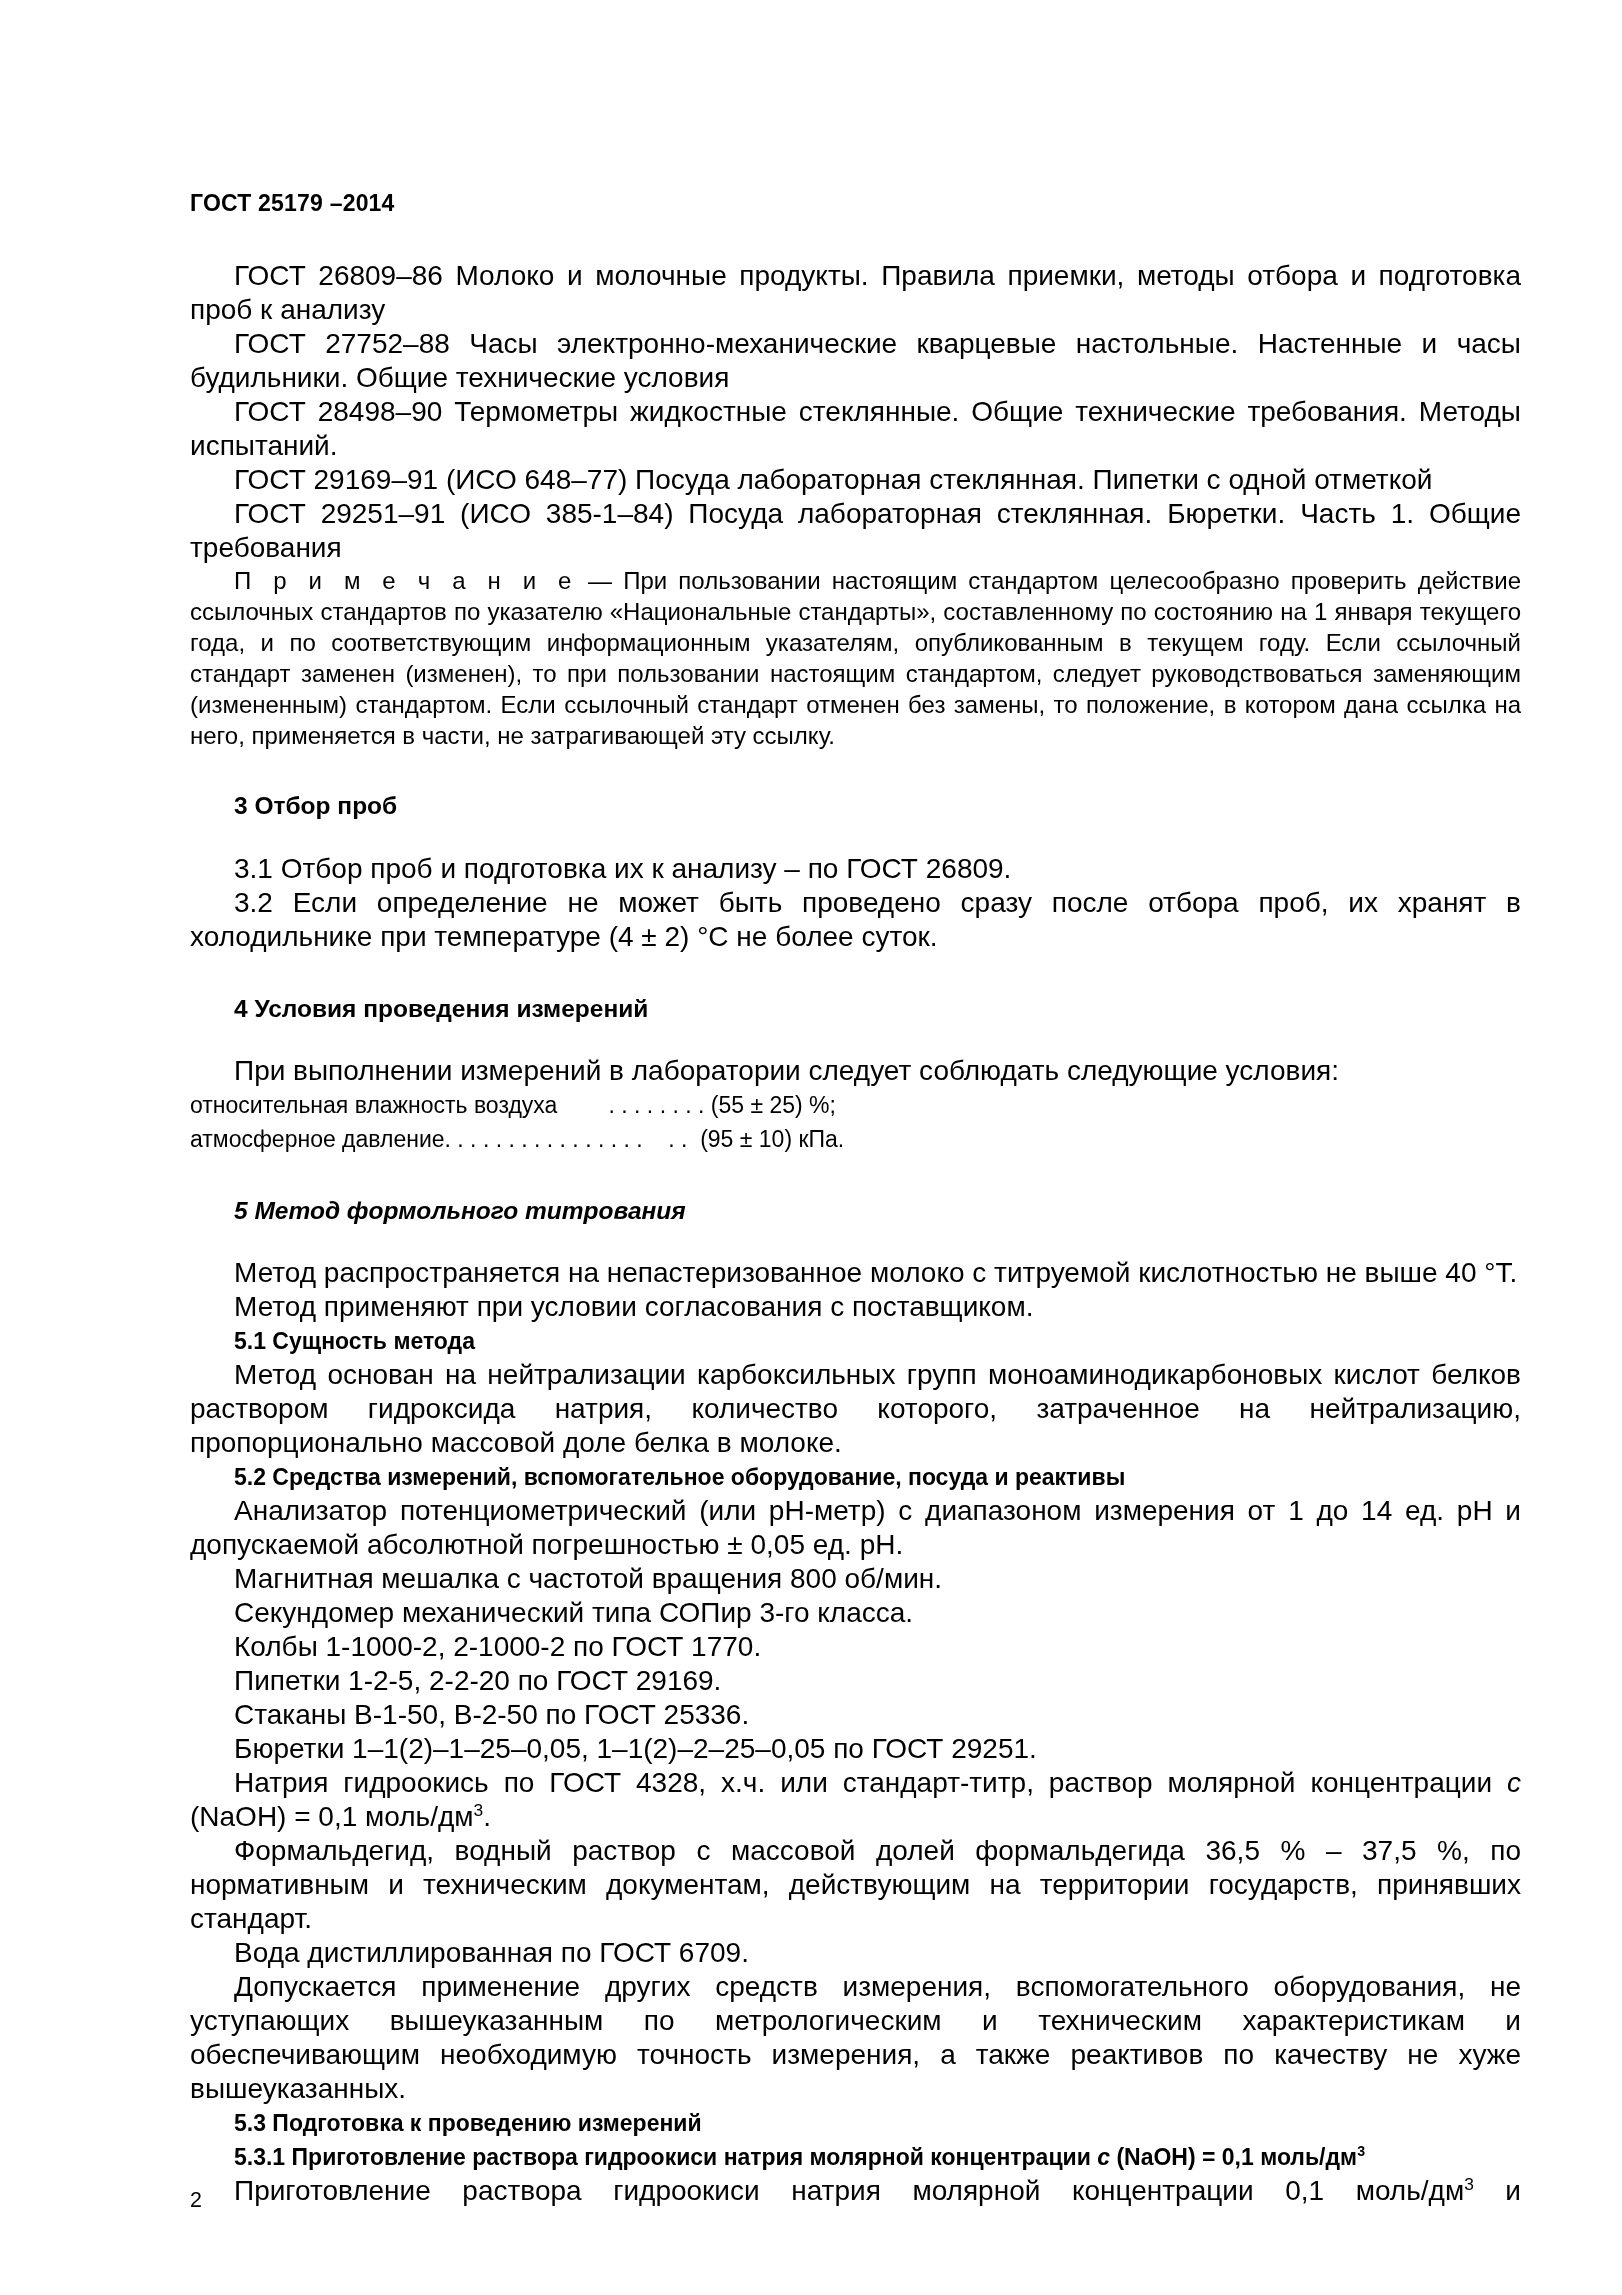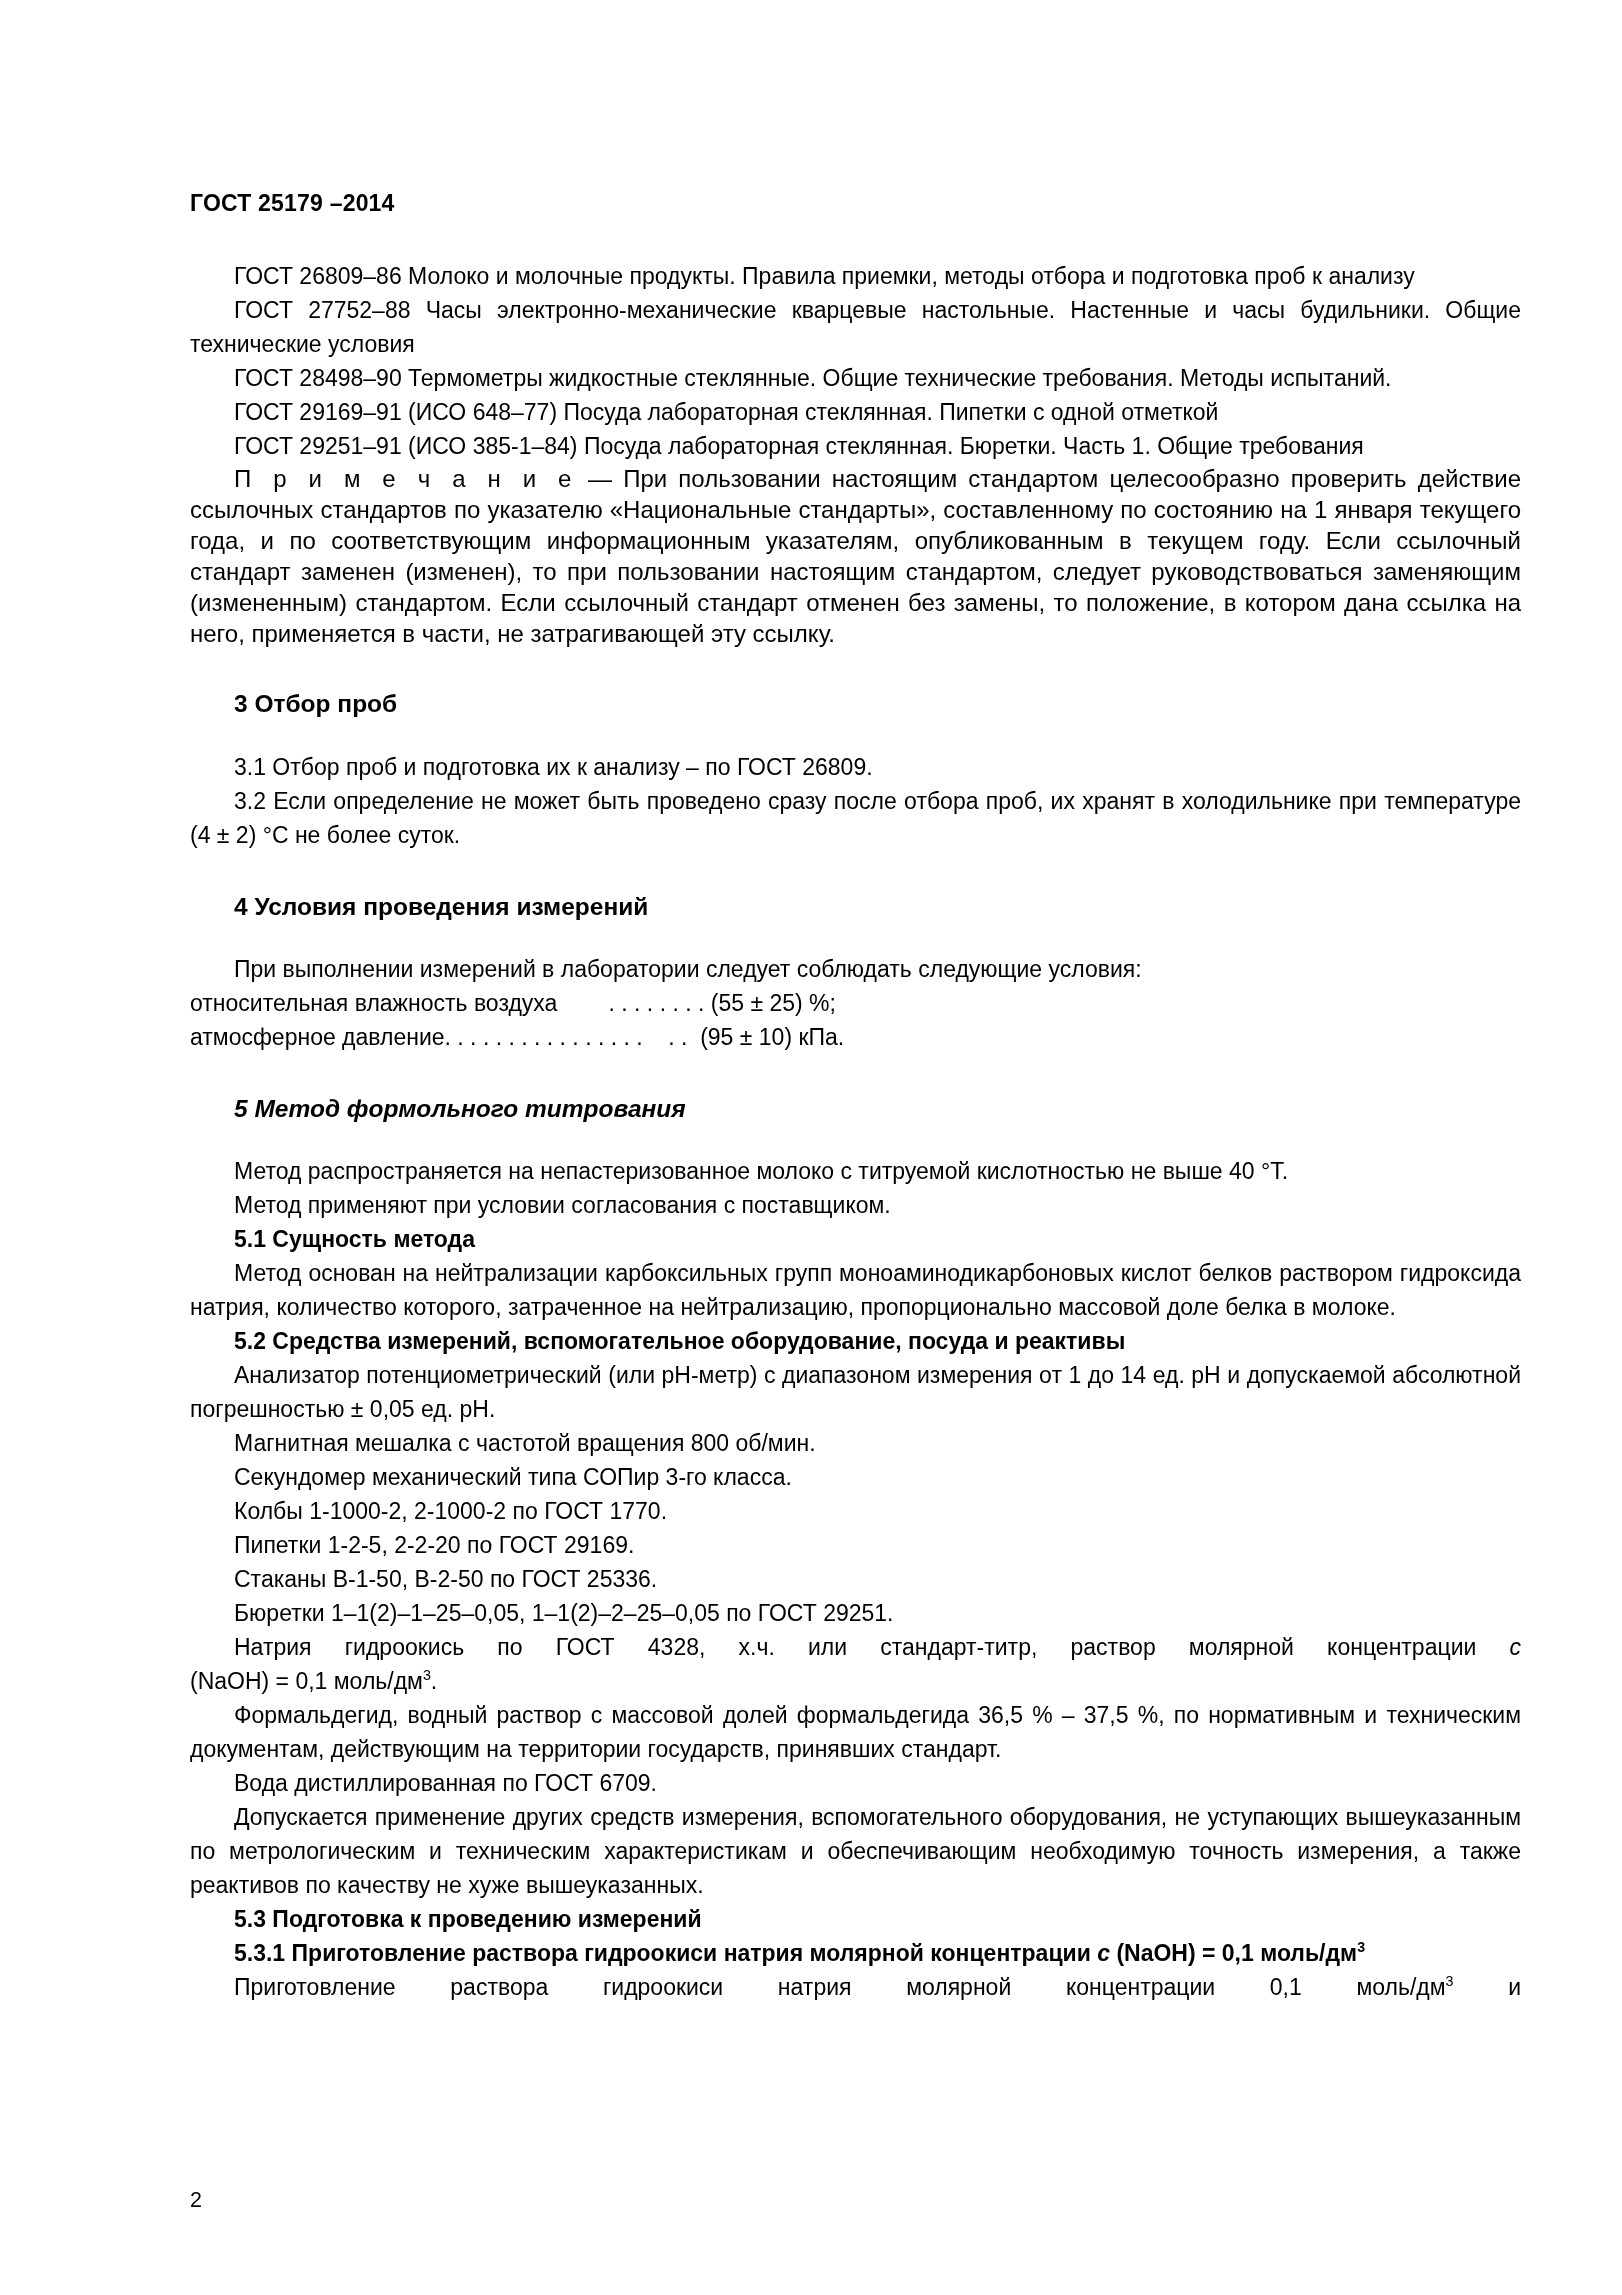--- a/index.html
+++ b/index.html
@@ -33,21 +33,21 @@
   .doc-header {
     font-size: 23px;
     font-weight: bold;
     letter-spacing: 0.2px;
     margin: 0 0 43px 0;
     line-height: 1.1;
   }
 
   
   .para {
-    font-size: 23px;
+    font-size: 28px;
     line-height: 34px;
     text-align: justify;
     text-justify: inter-word;
     margin: 0;
     text-indent: 44px;
   }
   .para.no-indent { text-indent: 0; }
   .para.last-line-spread {
     
     text-align-last: justify;

